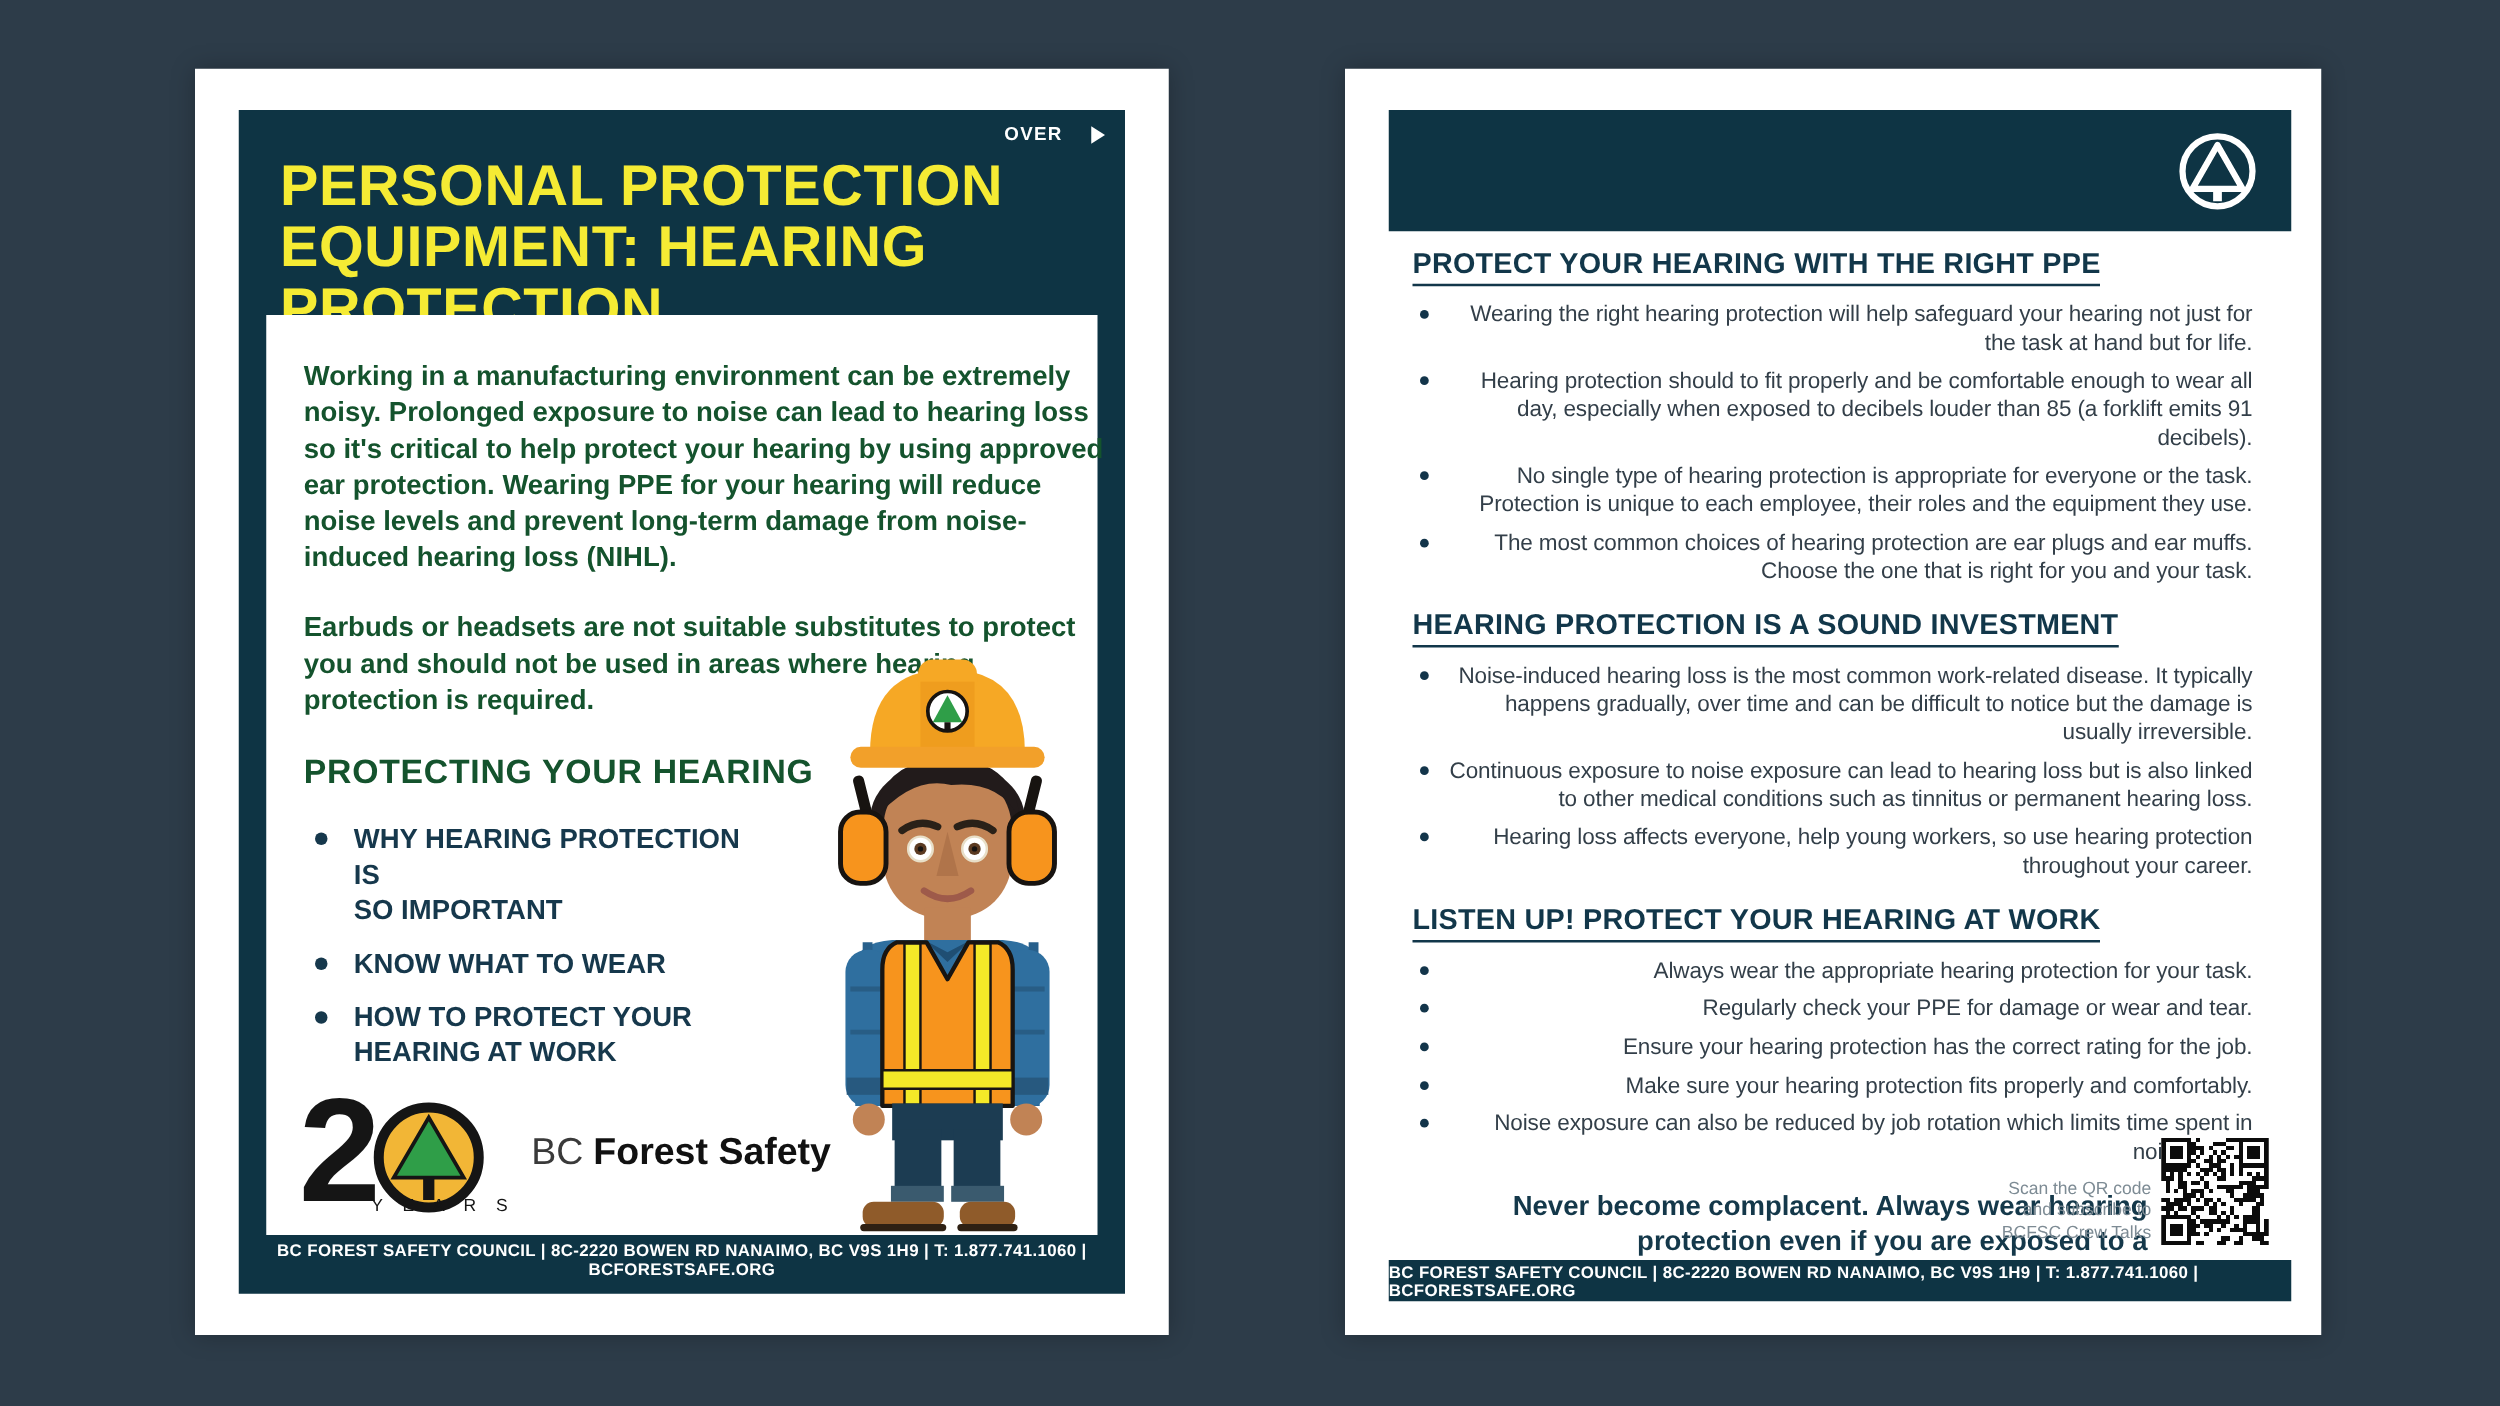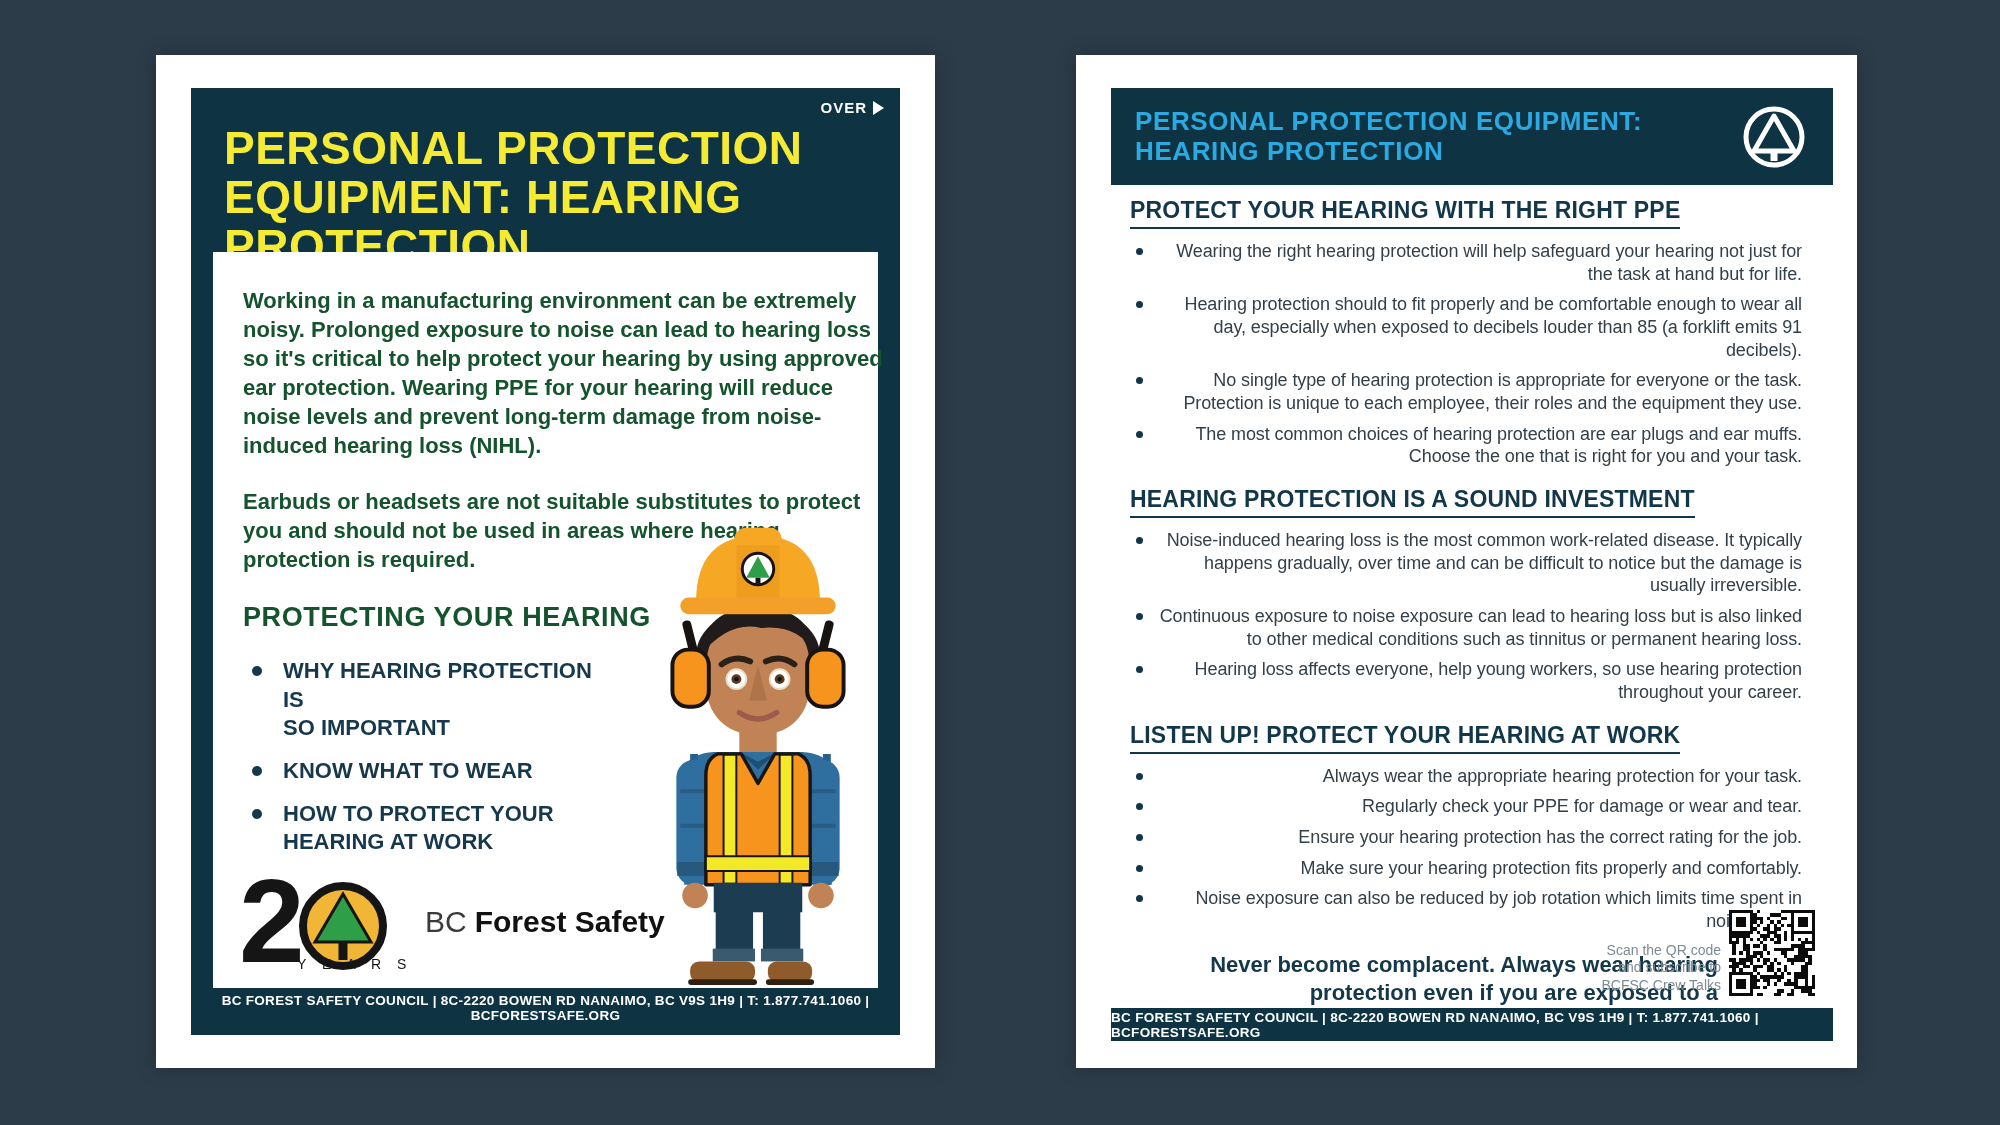--- a/index.html
+++ b/index.html
@@ -17,21 +17,21 @@
   .page-right { left:1076px; width:781px; }
   .prewrap { white-space:pre-line; }
 
   
   .lp-panel {
     position:absolute; left:35px; top:33px; right:35px; bottom:33px;
     background:#0e3444;
   }
   .over-wrap {
     position:absolute; top:11px; right:16px;
-    display:flex; align-items:center; gap:6px;
+    display:flex; align-items:center; gap:23px;
     color:#ffffff; font-weight:bold; font-size:15px; letter-spacing:1px;
   }
   .over-arrow {
     width:0; height:0;
     border-left:11px solid #ffffff;
     border-top:7px solid transparent;
     border-bottom:7px solid transparent;
   }
   .lp-title {
     position:absolute; left:33px; top:36px;
@@ -266,22 +266,20 @@
       </div>
     </div>
 
     <div class="lp-footer">BC FOREST SAFETY COUNCIL  |  8C-2220 BOWEN RD NANAIMO, BC  V9S 1H9  |  T: 1.877.741.1060  |  BCFORESTSAFE.ORG</div>
   </div>
 </div>
 
 <div class="page page-right">
 
   <div class="rp-header">
-    <div class="rp-title prewrap">PERSONAL PROTECTION EQUIPMENT:
-HEARING PROTECTION</div>
     <svg class="rp-logo" width="66" height="66" viewBox="0 0 66 66">
       <circle cx="33" cy="33" r="28" fill="none" stroke="#ffffff" stroke-width="5"></circle>
       <polygon points="33,12 53,47 13,47" fill="none" stroke="#ffffff" stroke-width="5" stroke-linejoin="round"></polygon>
       <rect x="29.5" y="47" width="7" height="10" fill="#ffffff"></rect>
     </svg>
   </div>
 
   <div class="rp-body">
 
     <div class="rp-section">

